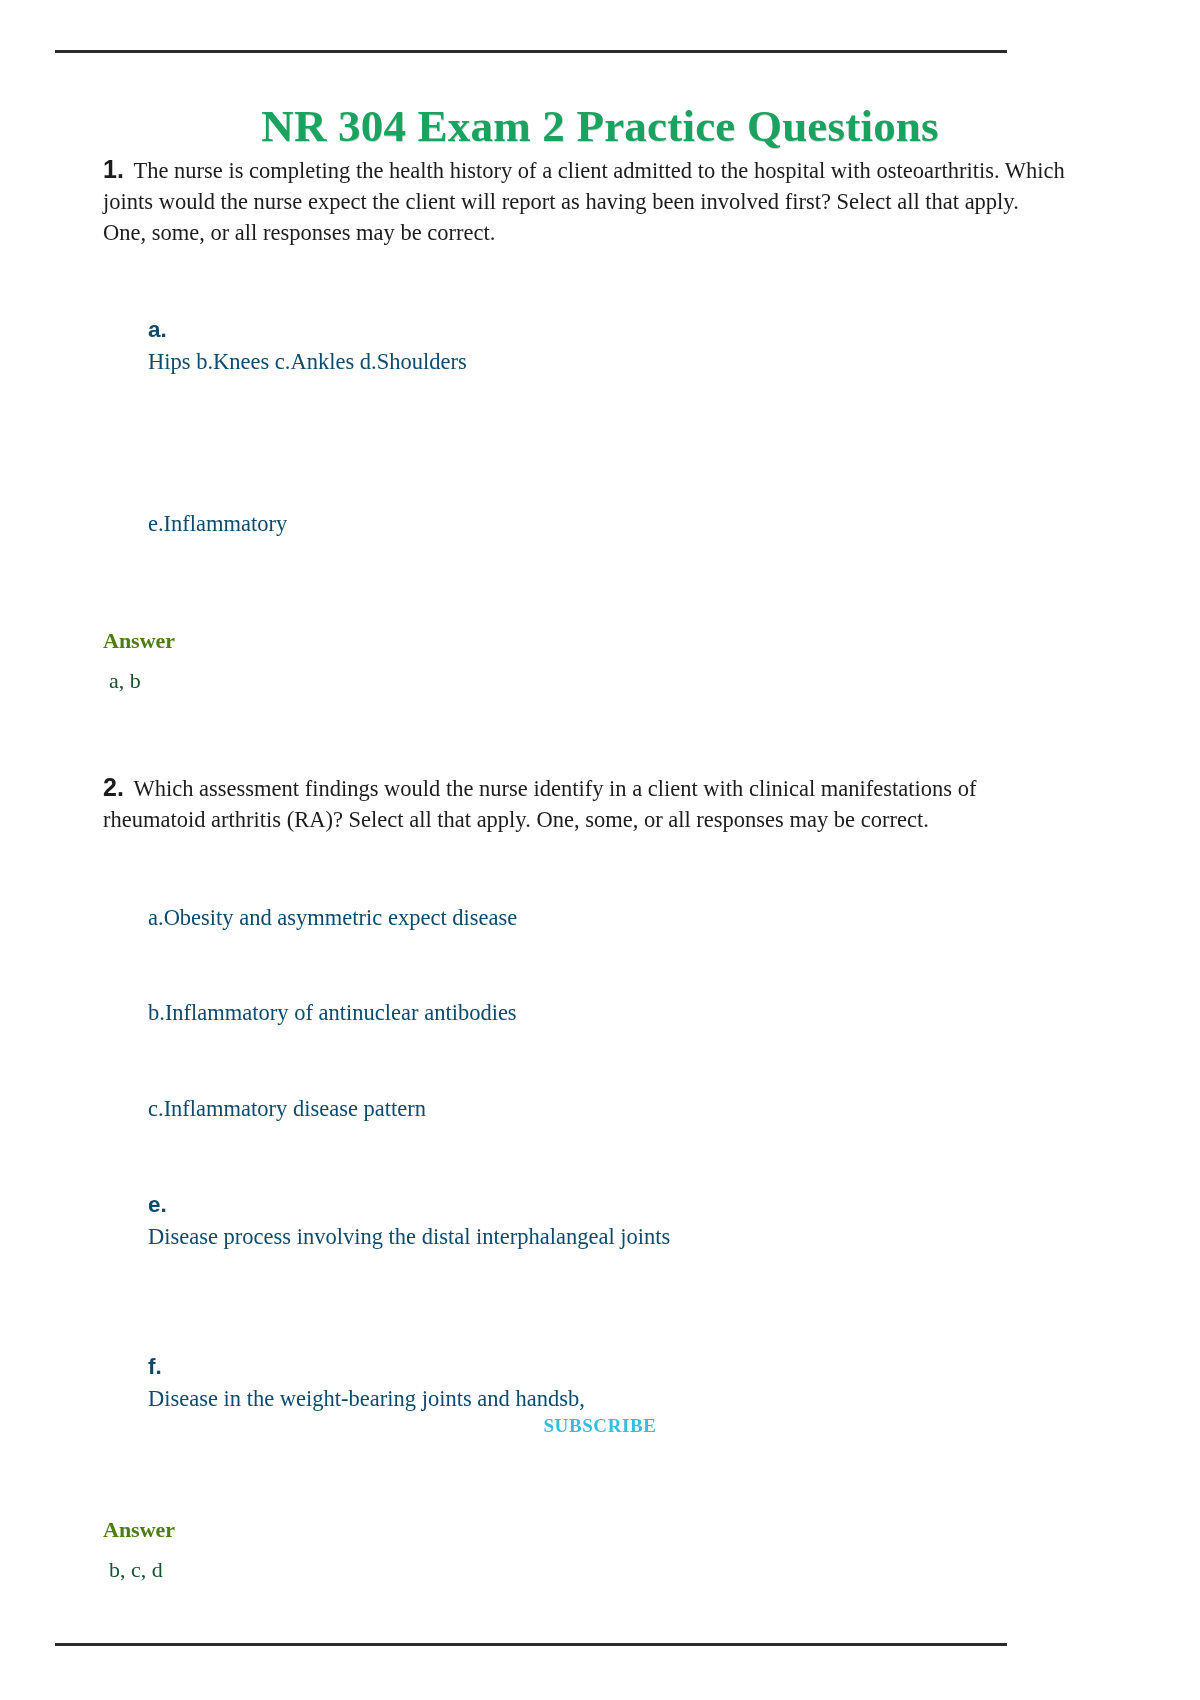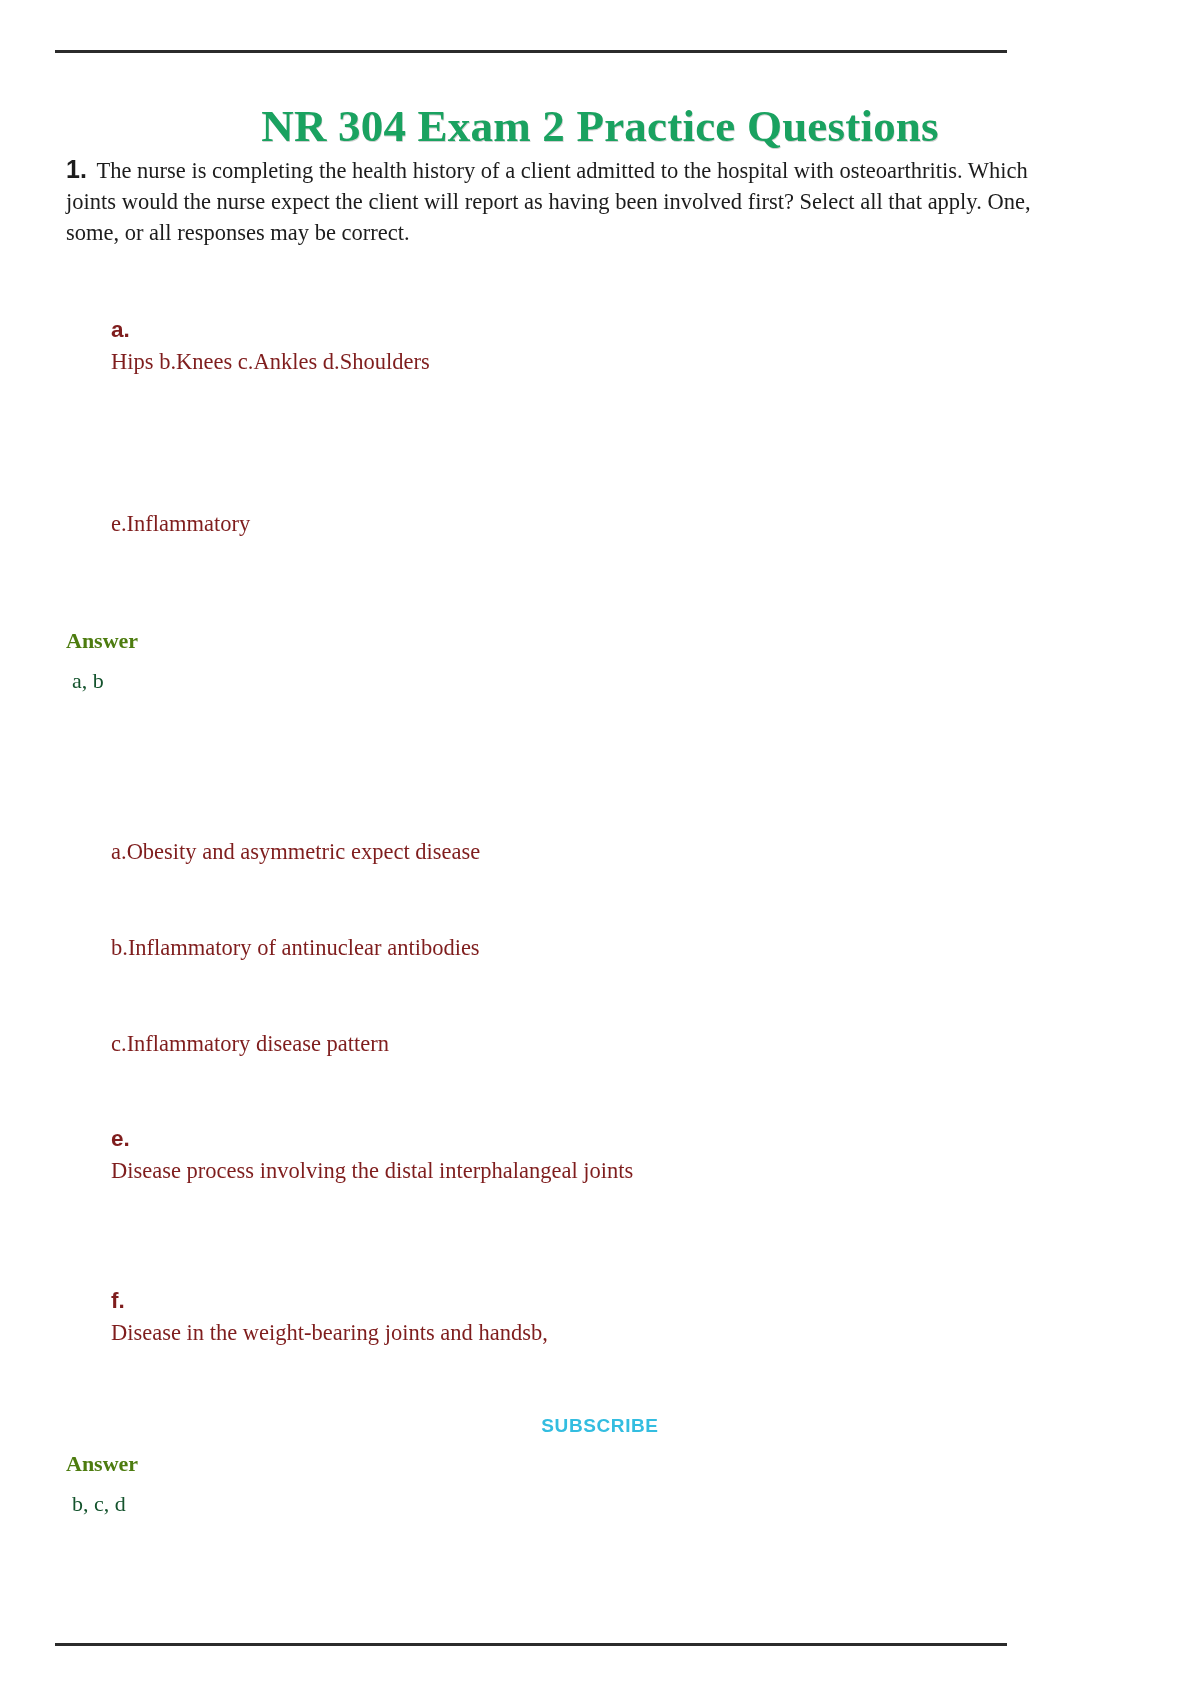--- a/index.html
+++ b/index.html
@@ -47,40 +47,40 @@
     text-shadow: 0.6px 0.6px 0px rgba(120,120,120,0.35);
   }
 
   .content {
     position: absolute;
     top: 152px;
     left: 66px;
     width: 1000px;
   }
 
-  .qblock { margin-bottom: 0; }
+  .qblock { margin-bottom: 0; margin-left: 37px; }
 
   .qtext {
     font-size: 22.5px;
     line-height: 1.37;
     text-align: left;
     margin: 0 0 0 0;
     color: #1c1c1c;
   }
   .qnum {
     font-family: "Liberation Sans", "DejaVu Sans", sans-serif;
     font-weight: bold;
     font-size: 25px;
   }
   .qnum + .qbody { margin-left: 4px; }
 
   .opt {
     font-size: 22.5px;
     line-height: 1.42;
-    color: #7f1d1d;
+    color: #0c4a6e;
     white-space: pre-wrap;
   }
   .optletter-bold {
     font-family: "Liberation Sans", "DejaVu Sans", sans-serif;
     font-weight: bold;
     font-size: 22.5px;
   }
   .optletter-plain {
     font-family: "Liberation Serif", "DejaVu Serif", serif;
     font-size: 22.5px;
@@ -100,21 +100,21 @@
 
   .subscribe {
     position: absolute;
     top: 1415px;
     left: 0;
     width: 1200px;
     text-align: center;
   }
   .subscribe-link {
     color: #33bde0;
-    font-family: Liberation Sans, sans-serif;
+    font-family: Liberation Serif, serif;
     font-weight: bold;
     font-size: 19px;
     letter-spacing: 0.6px;
     text-decoration: none;
   }
   .sp-14 { height: 14px; }
   .sp-20 { height: 20px; }
   .sp-34 { height: 34px; }
   .sp-56 { height: 56px; }
 </style>
@@ -149,20 +149,24 @@
         <span class="answer-label">Answer</span>
       </div>
       <div class="sp-14"></div>
       <div class="answer-value">a, b</div>
     </div>
 
     <div class="sp-56"></div>
     <div class="sp-20"></div>
 
     <div class="qblock">
+      <p class="qtext">
+        <span class="qnum">2.</span>
+        <span class="qbody">Which assessment findings would the nurse identify in a client with clinical manifestations of rheumatoid arthritis (RA)? Select all that apply. One, some, or all responses may be correct.</span>
+      </p>
       <div class="sp-34"></div>
       <div class="opt">
         <span class="optletter-plain">a.</span><span>Obesity and asymmetric expect disease</span>
       </div>
       <div class="opt">
         <span class="optletter-plain">b.</span><span>Inflammatory of antinuclear antibodies</span>
       </div>
       <div class="opt">
         <span class="optletter-plain">c.</span><span>Inflammatory disease pattern</span>
       </div>

